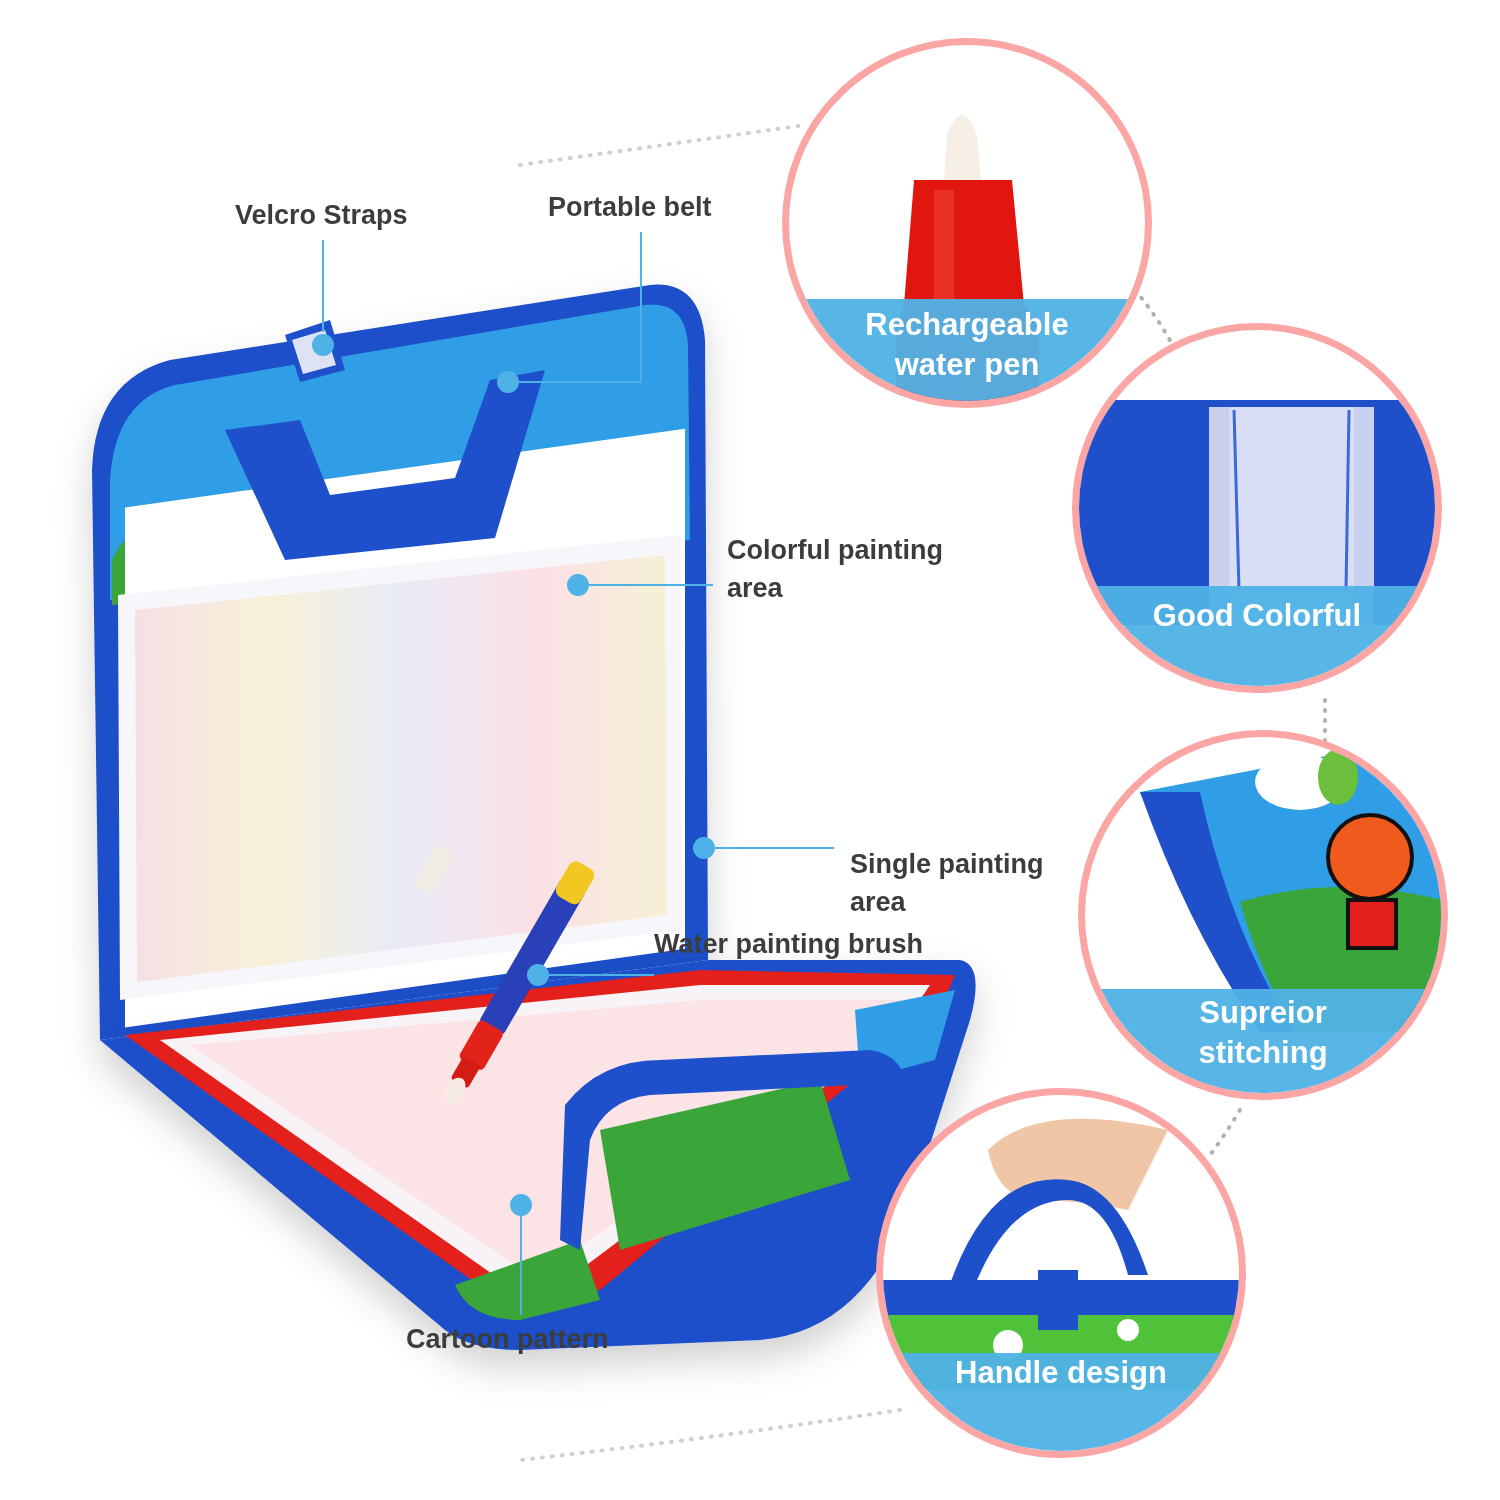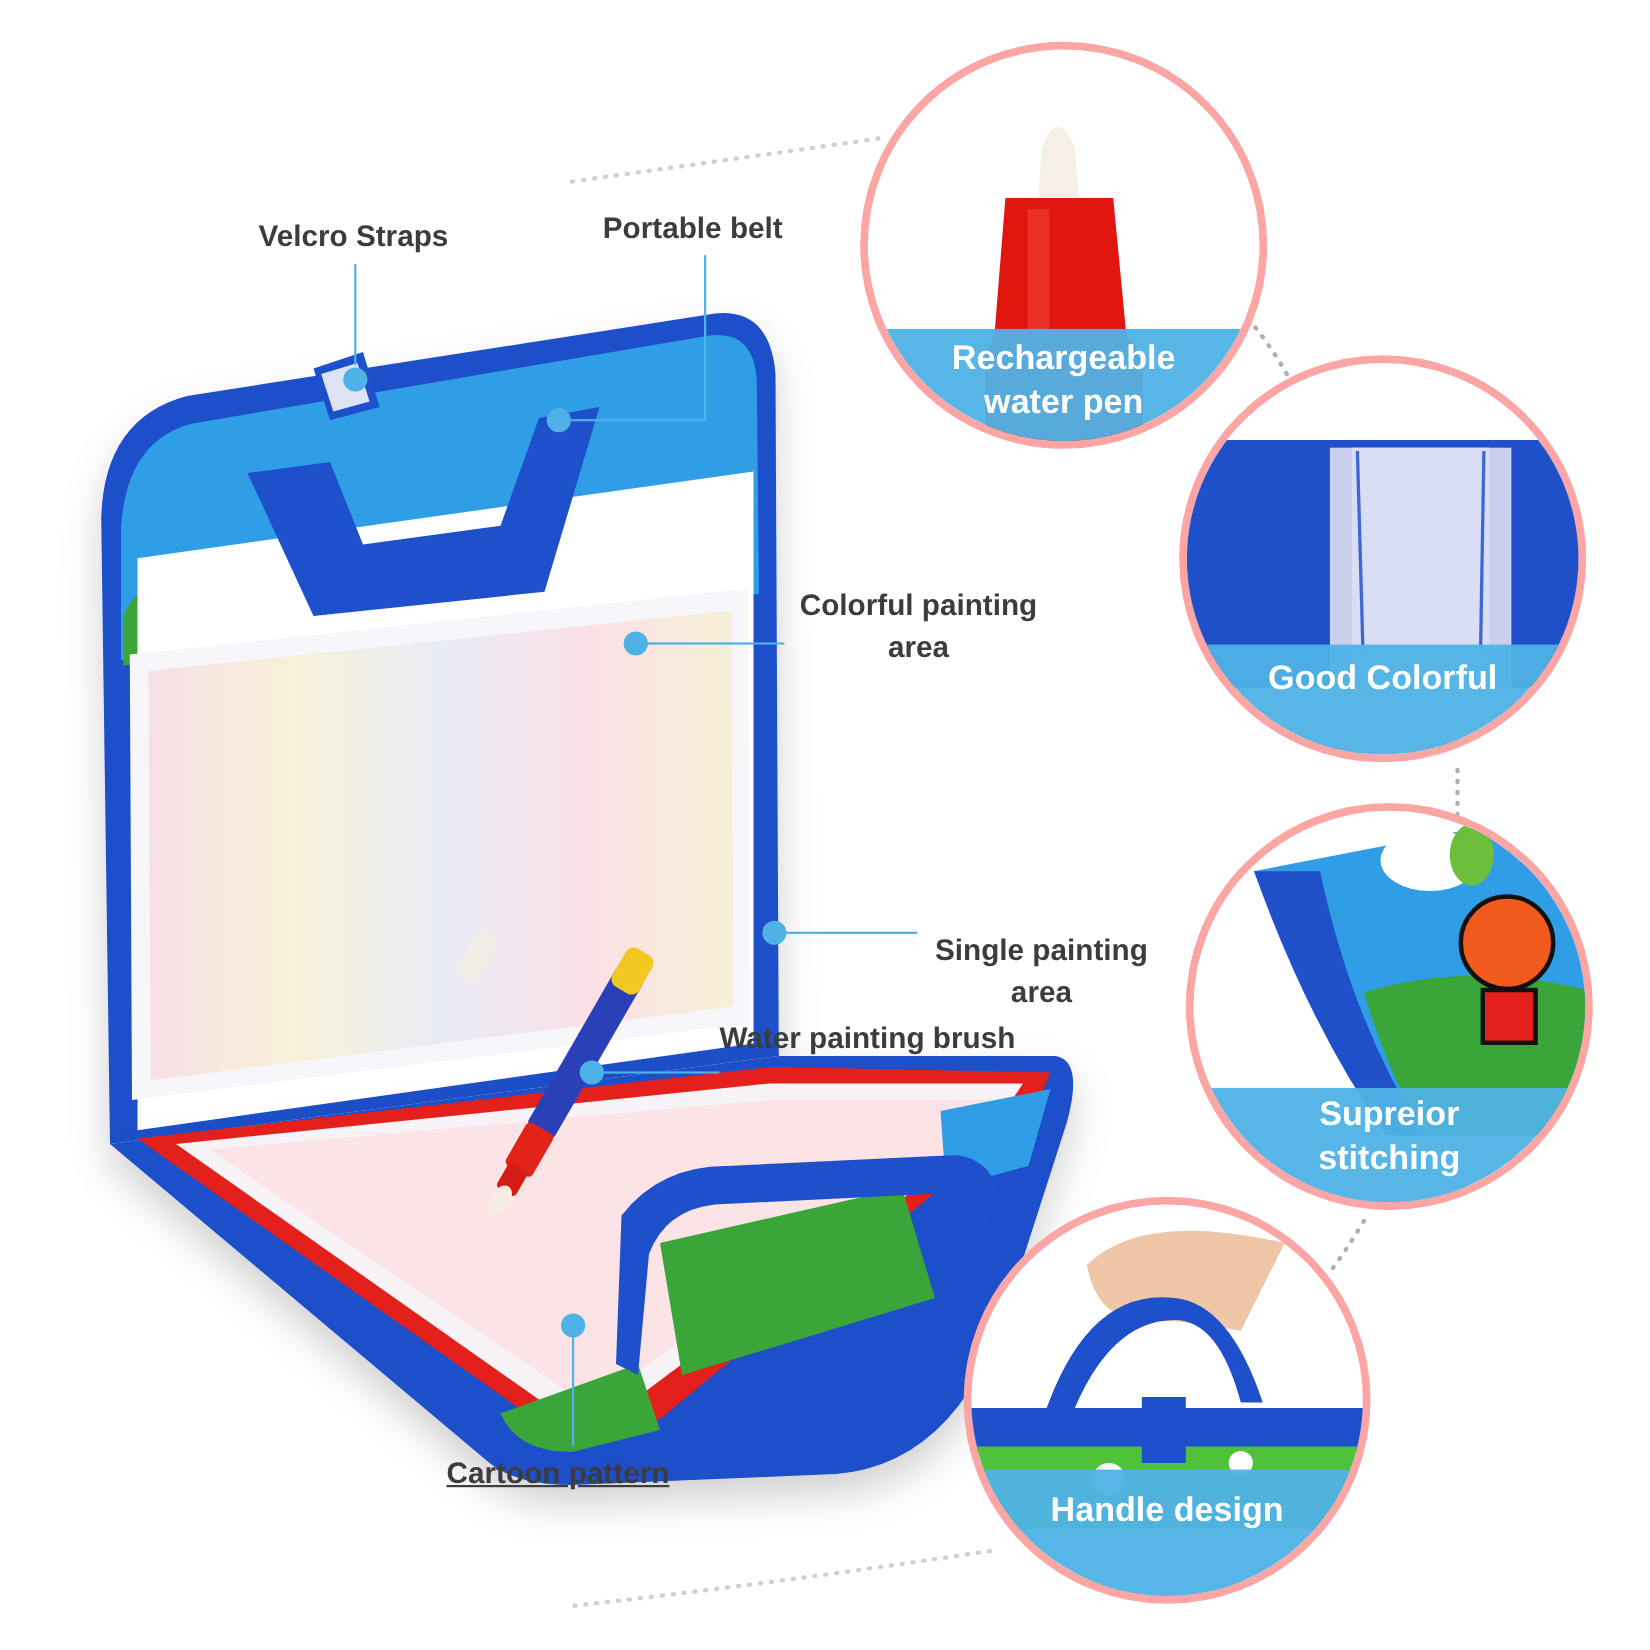--- a/index.html
+++ b/index.html
@@ -1,18 +1,18 @@
 <!DOCTYPE html>
 <html><head>
 <meta charset="utf-8">
 <style>
   html,body{margin:0;padding:0;background:#ffffff;}
   body{width:1500px;height:1500px;position:relative;overflow:hidden;font-family:"Liberation Sans","DejaVu Sans",sans-serif;}
   .canvas{position:absolute;inset:0;}
-  .label{position:absolute;color:#3c3c3c;font-weight:bold;font-size:27px;line-height:38px;text-align:center;white-space:nowrap;}
+  .label{position:absolute;color:#3c3c3c;font-weight:bold;font-size:27px;line-height:38px;text-align:left;white-space:nowrap;}
   .vline{position:absolute;width:2px;background:#4fb2e6;}
   .hline{position:absolute;height:2px;background:#4fb2e6;}
   .dot{position:absolute;width:22px;height:22px;border-radius:50%;background:#4fb2e6;margin:-11px 0 0 -11px;}
   .circle{position:absolute;border-radius:50%;border:7px solid #fca5a5;overflow:hidden;background:#fff;box-sizing:border-box;}
   .circle .band{position:absolute;left:0;right:0;bottom:0;background:rgba(79,178,230,0.95);color:#fff;font-weight:bold;font-size:31px;line-height:40px;text-align:center;}
 </style>
 </head>
 <body>
 
 <div class="canvas">
@@ -94,21 +94,21 @@
     <div>Single painting</div>
     <div>area</div>
   </div>
 
   <div class="dot" style="left:538px;top:975px;"></div>
   <div class="hline" style="left:538px;top:974px;width:116px;"></div>
   <div class="label" style="left:654px;top:925px;">Water painting brush</div>
 
   <div class="dot" style="left:521px;top:1205px;"></div>
   <div class="vline" style="left:520px;top:1205px;height:110px;"></div>
-  <div class="label" style="left:406px;top:1320px;text-decoration:underline;">Cartoon pattern</div>
+  <div class="label" style="left:406px;top:1320px;">Cartoon pattern</div>
 
   <div class="circle" style="left:782px;top:38px;width:370px;height:370px;">
     <svg width="370" height="370" style="position:absolute;left:-5px;top:-5px;">
       <path d="M163 95 Q178 55 193 95 L197 140 L160 140 Z" fill="#f6efe6"></path>
       <path d="M130 140 L228 140 L240 265 L255 285 L255 380 L112 380 L112 285 L120 265 Z" fill="#e0160f"></path>
       <rect x="150" y="150" width="20" height="220" fill="#f24a40" opacity="0.5"></rect>
     </svg>
     <div class="band" style="height:96px;padding-top:6px;">
       <div>Rechargeable</div>
       <div>water pen</div>
@@ -147,18 +147,18 @@
   <div class="circle" style="left:876px;top:1088px;width:370px;height:370px;">
     <svg width="370" height="370" style="position:absolute;left:-5px;top:-5px;">
       <path d="M110 60 Q160 10 290 40 L250 120 Q200 110 160 110 Q120 110 110 60 Z" fill="#f0c7a6"></path>
       <path d="M70 200 Q110 80 190 90 Q240 95 270 185 L250 185 Q230 110 190 110 Q130 110 95 200 Z" fill="#1e50cc"></path>
       <rect x="0" y="190" width="370" height="40" fill="#1e50cc"></rect>
       <path d="M0 225 L370 225 L370 300 L0 300 Z" fill="#4fc23a"></path>
       <rect x="160" y="180" width="40" height="60" fill="#1e50cc"></rect>
       <circle cx="130" cy="255" r="15" fill="#fff"></circle>
       <circle cx="250" cy="240" r="11" fill="#fff"></circle>
     </svg>
-    <div class="band" style="height:98px;padding-top:17px;">
+    <div class="band" style="height:98px;padding-top:0;">
       <div>Handle design</div>
     </div>
   </div>
 
 </div>
 
 </body></html>

